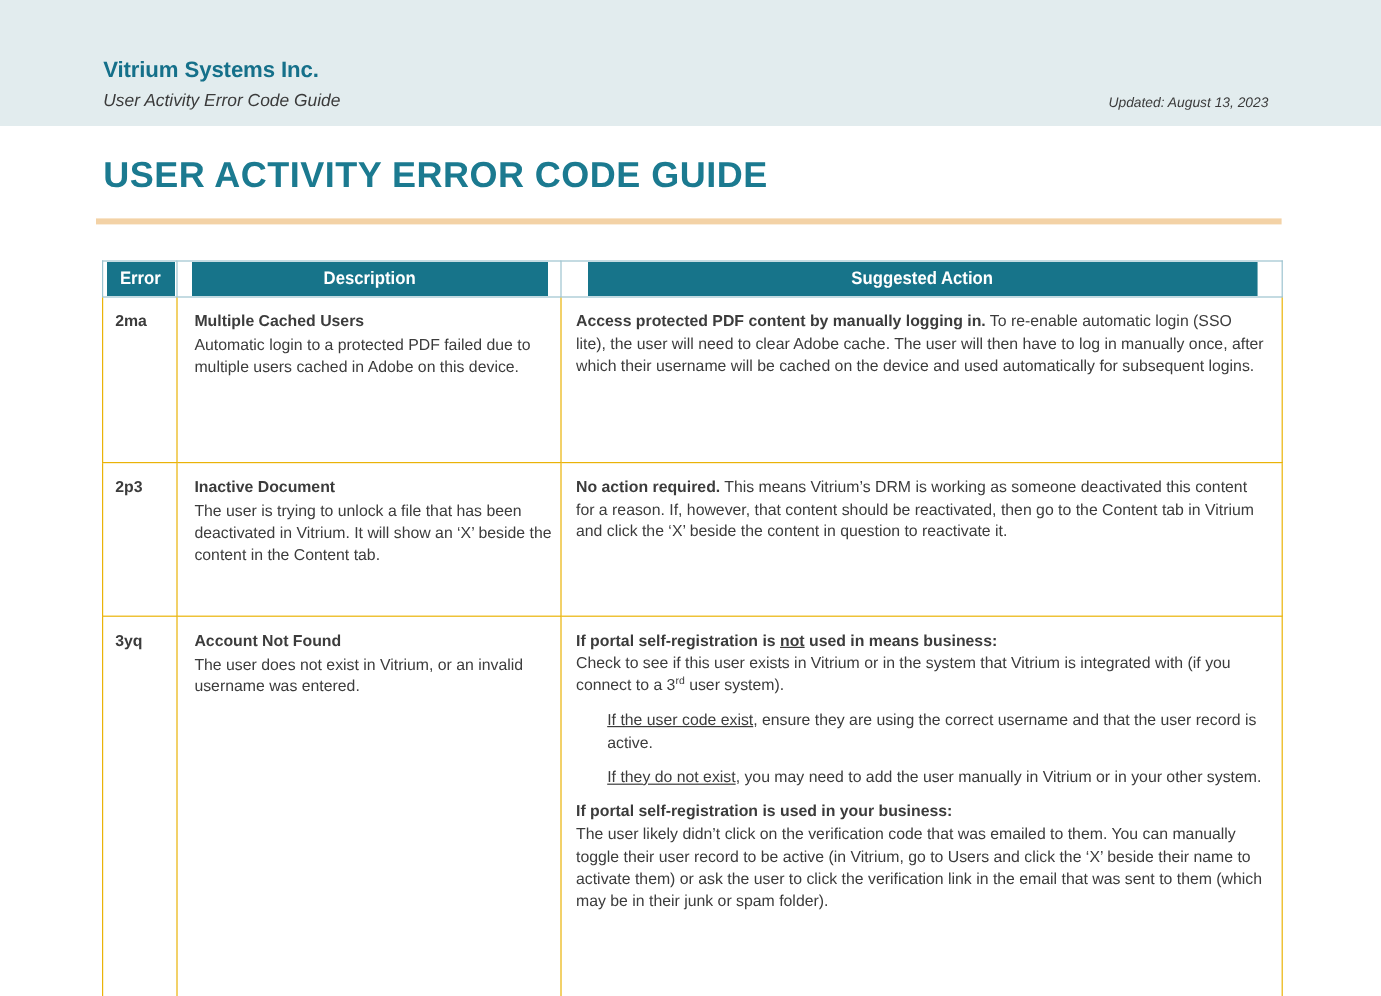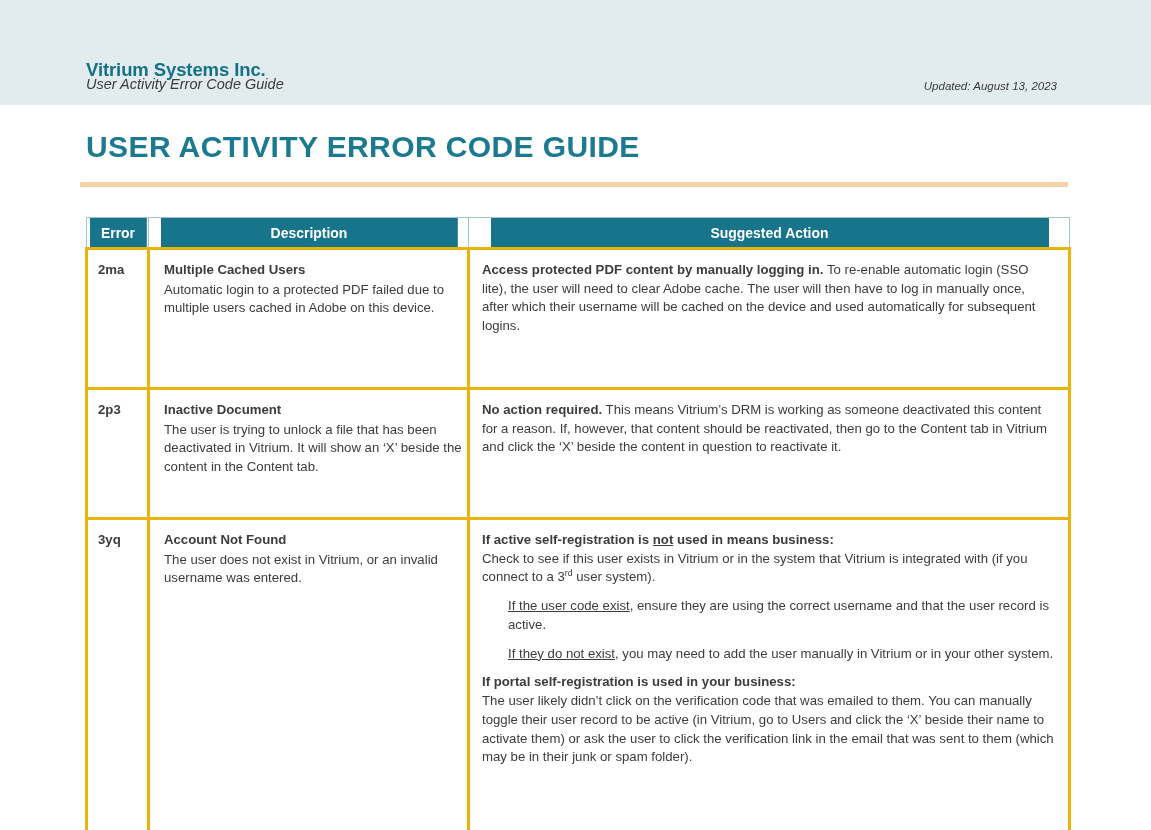--- a/index.html
+++ b/index.html
@@ -32,21 +32,20 @@
     height: 105px;
   }
   .company-name {
     position: absolute;
     left: 0;
     top: 47px;
     font-size: 18.5px;
     font-weight: bold;
     color: #15708a;
     letter-spacing: -0.1px;
-    margin-top: 12px;
   }
   .doc-subtitle {
     position: absolute;
     left: 0;
     top: 76px;
     font-size: 14.5px;
     font-style: italic;
     color: #3b3b3b;
   }
   .updated {
@@ -100,21 +99,21 @@
     padding: 0;
     border: 1px solid #9dc4d0;
     font-stretch: condensed;
     transform: scaleX(0.93);
   }
   .err-table thead th.th-err   { text-align: center; }
   .err-table thead th.th-desc  { text-align: center; }
   .err-table thead th.th-act   { text-align: center; }
 
   .err-table td {
-    border: 3px solid #eab308;
+    border: 1px solid #eab308;
     vertical-align: top;
     padding: 11px 12px 18px 12px;
     color: #3c3c3c;
     font-size: 13.2px;
     line-height: 1.42;
   }
   td.code-cell {
     text-align: left;
     padding-left: 10px;
     font-weight: bold;
@@ -194,21 +193,21 @@
     </tr>
 
     <tr class="r3">
       <td class="code-cell">3yq</td>
       <td class="desc-cell">
         <span class="cell-head">Account Not Found</span>
         <span>The user does not exist in Vitrium, or an invalid username was entered.</span>
       </td>
       <td class="act-cell">
 
-        <p class="para"><span class="b"><span>If active self-registration is </span><span class="u">not</span><span> used in means business:</span></span><br><span>Check to see if this user exists in Vitrium or in the system that Vitrium is integrated with (if you connect to a 3</span><sup>rd</sup><span> user system).</span></p>
+        <p class="para"><span class="b"><span>If portal self-registration is </span><span class="u">not</span><span> used in means business:</span></span><br><span>Check to see if this user exists in Vitrium or in the system that Vitrium is integrated with (if you connect to a 3</span><sup>rd</sup><span> user system).</span></p>
 
         <p class="para indent"><span class="u">If the user code exist</span><span>, ensure they are using the correct username and that the user record is active.</span></p>
 
         <p class="para indent"><span class="u">If they do not exist</span><span>, you may need to add the user manually in Vitrium or in your other system.</span></p>
 
         <p class="para"><span class="b">If portal self-registration is used in your business:</span><br><span>The user likely didn’t click on the verification code that was emailed to them. You can manually toggle their user record to be active (in Vitrium, go to Users and click the ‘X’ beside their name to activate them) or ask the user to click the verification link in the email that was sent to them (which may be in their junk or spam folder).</span></p>
 
       </td>
     </tr>
 

